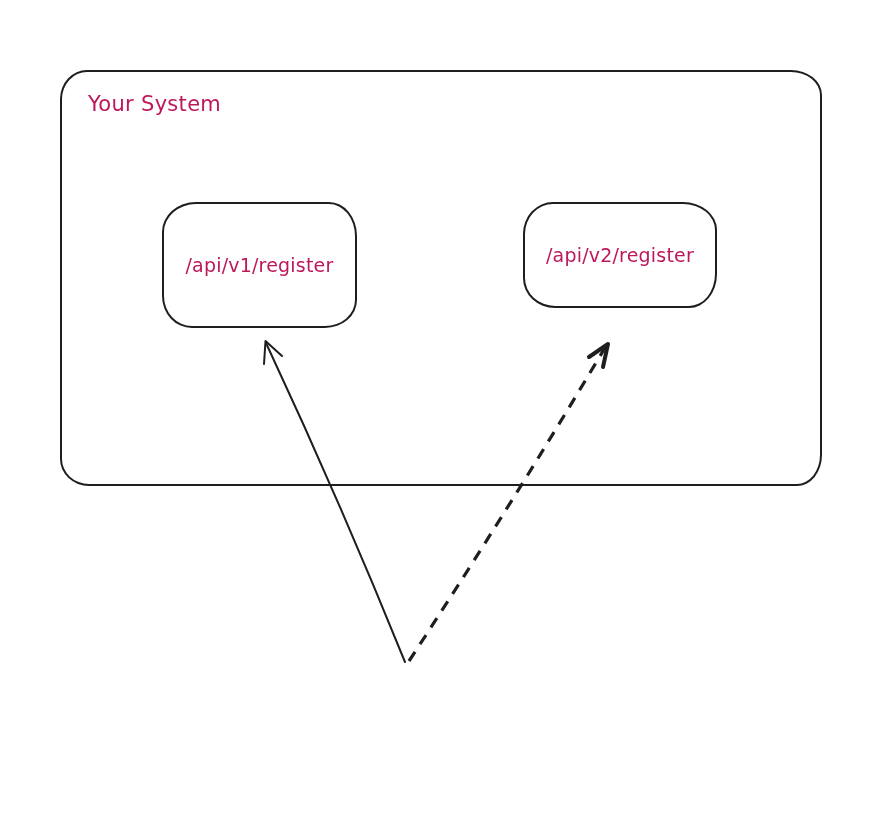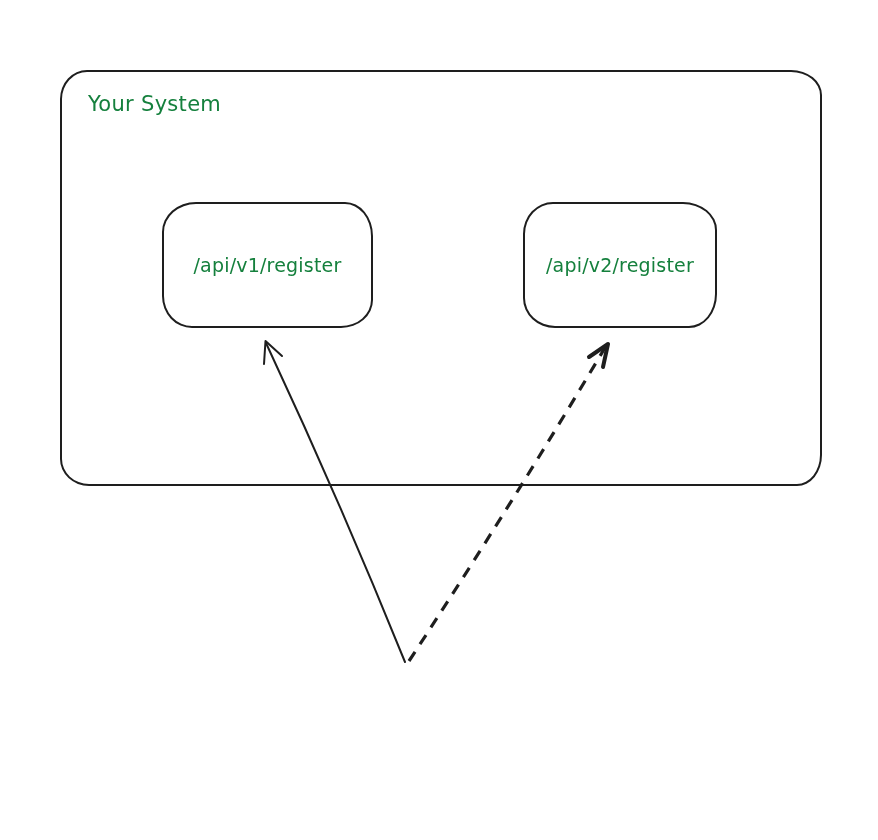--- a/index.html
+++ b/index.html
@@ -7,21 +7,21 @@
     padding: 0;
     background: #ffffff;
   }
   .canvas {
     position: relative;
     width: 878px;
     height: 840px;
     background: #ffffff;
     overflow: hidden;
     font-family: "DejaVu Sans", "Liberation Sans", sans-serif;
-    color: #15803d;
+    color: #be185d;
   }
   
   .system-box {
     position: absolute;
     left: 60px;
     top: 70px;
     width: 758px;
     height: 412px;
     border: 2px solid #1e1e1e;
     border-radius: 27px 31px 25px 29px / 29px 25px 31px 27px;
@@ -46,29 +46,29 @@
     box-sizing: border-box;
   }
   .node span {
     font-size: 19px;
     letter-spacing: 0.2px;
     white-space: nowrap;
   }
   .node-v1 {
     left: 162px;
     top: 202px;
-    width: 211px;
+    width: 195px;
     height: 126px;
     border-radius: 34px 28px 32px 30px / 30px 34px 28px 32px;
   }
   .node-v2 {
     left: 523px;
     top: 202px;
     width: 194px;
-    height: 126px;
+    height: 106px;
     border-radius: 30px 34px 28px 32px / 32px 28px 34px 30px;
   }
   .node-consumer {
     left: 322px;
     top: 672px;
     width: 191px;
     height: 126px;
     border-radius: 32px 30px 34px 28px / 28px 32px 30px 34px;
   }
   

